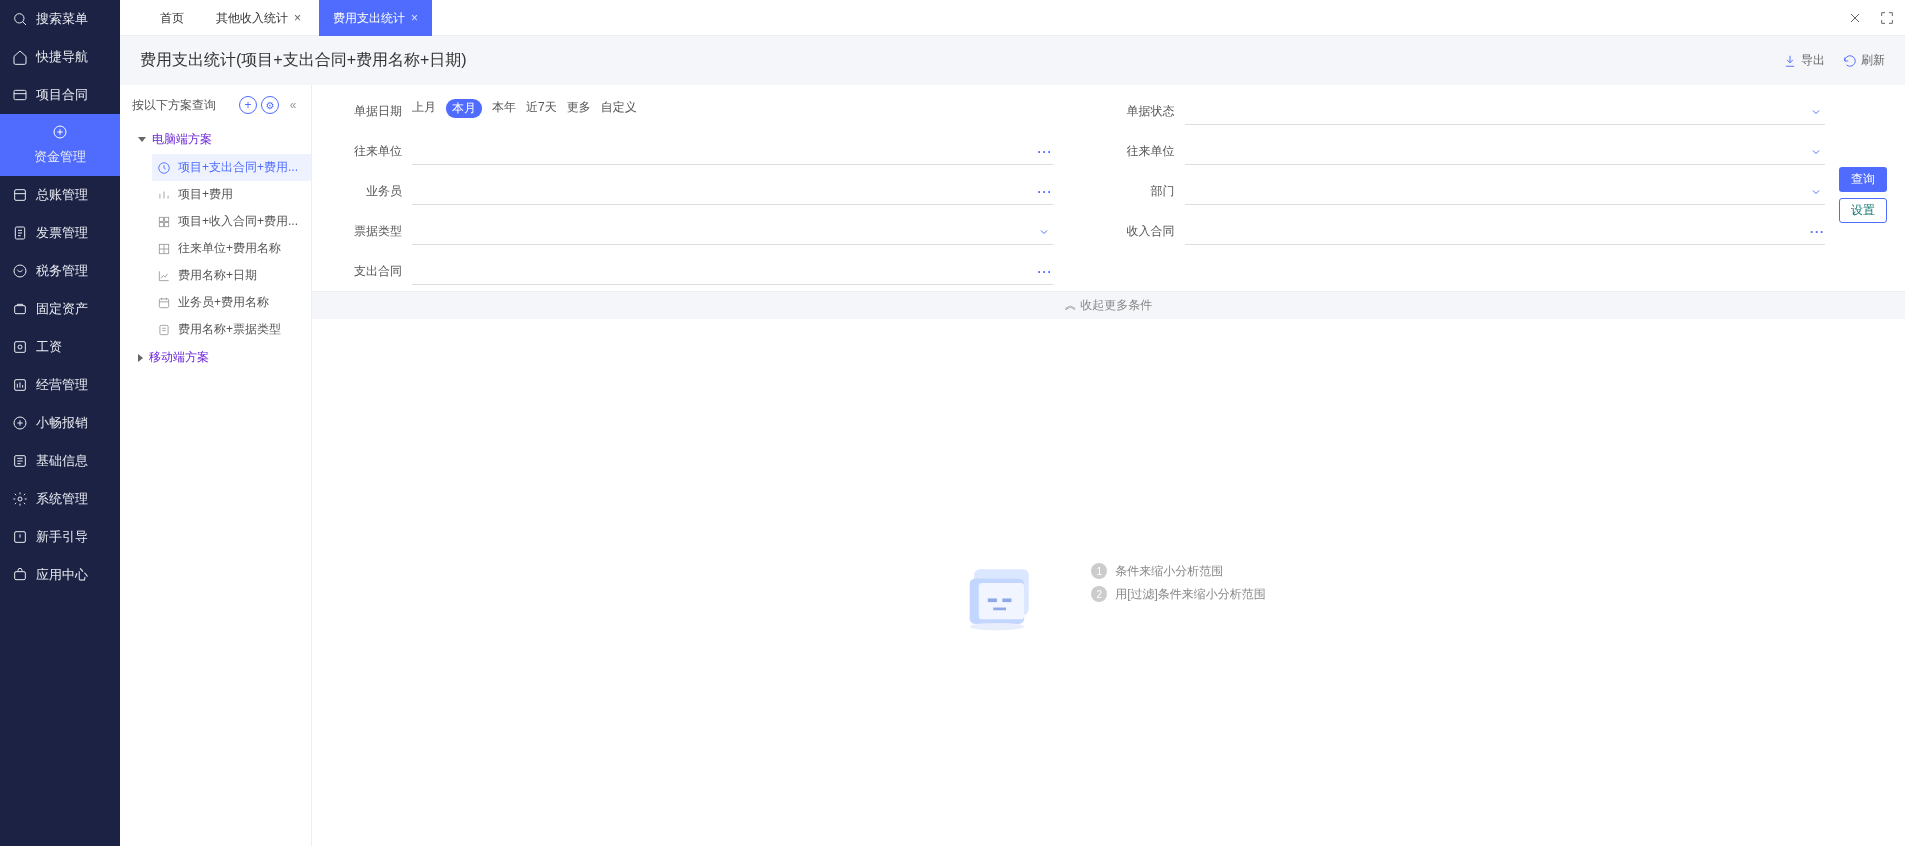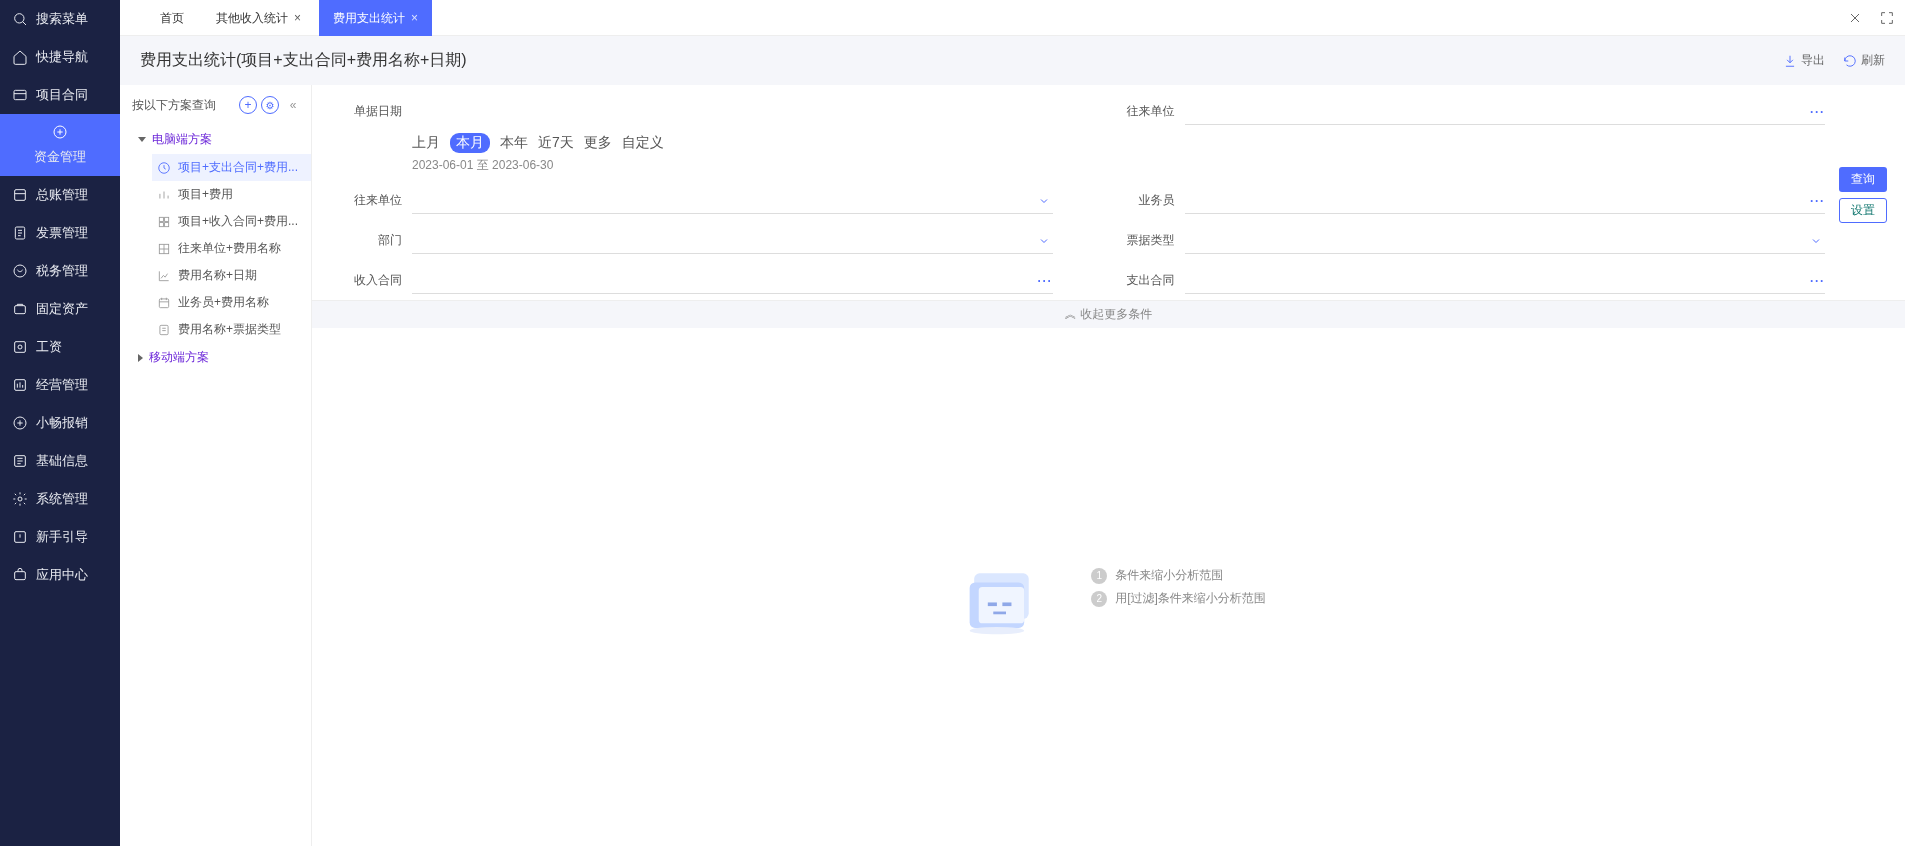--- a/index.html
+++ b/index.html
@@ -49,21 +49,21 @@
   .leaf-icon { width: 16px; height: 16px; display: inline-flex; align-items: center; justify-content: center; flex-shrink: 0; }
   .leaf-icon svg { width: 14px; height: 14px; stroke: #999; fill: none; stroke-width: 1.5; }
   .tree-leaf.sel .leaf-icon svg { stroke: #4f6cff; }
 
   
   .filters-wrap { flex: 1; display: flex; flex-direction: column; }
   .filters { padding: 14px 18px 6px; display: grid; grid-template-columns: repeat(2, 1fr); column-gap: 50px; row-gap: 14px; }
   .filter { display: flex; align-items: flex-start; gap: 10px; }
   .filter-label { width: 72px; text-align: right; color: #555; padding-top: 4px; font-size: 12px; }
   .filter-body { flex: 1; }
-  .date-opts { display: flex; align-items: center; gap: 10px; font-size: 14px; color: #555; margin-top: 34px; }
+  .date-opts { display: flex; gap: 10px; font-size: 12px; color: #555; }
   .date-opt { cursor: pointer; }
   .date-opt.active { background: #4f6cff; color: #fff; padding: 1px 6px; border-radius: 9px; }
   .date-range { color: #888; margin-top: 4px; font-size: 12px; }
   .select-line { display: flex; align-items: center; border-bottom: 1px solid #ddd; height: 26px; }
   .select-line input { border: 0; outline: 0; flex: 1; font-size: 12px; background: transparent; }
   .sel-icon { width: 18px; display: inline-flex; justify-content: center; color: #4f6cff; cursor: pointer; }
   .sel-icon svg { width: 12px; height: 12px; stroke: #4f6cff; fill: none; stroke-width: 2; }
   .dots { color: #4f6cff; letter-spacing: 1px; font-weight: bold; cursor: pointer; }
 
   .action-col { position: absolute; right: 18px; top: 82px; display: flex; flex-direction: column; gap: 6px; width: 48px; }
@@ -361,22 +361,34 @@
             <div class="filter-label">单据日期</div>
             <div class="filter-body">
               <div class="date-opts">
                 <span class="date-opt">上月</span>
                 <span class="date-opt active">本月</span>
                 <span class="date-opt">本年</span>
                 <span class="date-opt">近7天</span>
                 <span class="date-opt">更多</span>
                 <span class="date-opt">自定义</span>
               </div>
-              <div class="date-range">2023-06-01 至 2023-06-30</div>
             </div>
+          </div>
+          <div class="filter">
+            <div class="filter-label">单据状态</div>
+            <div class="filter-body">
+                <div class="select-line">
+                  <input style="">
+                  <span class="sel-icon">
+                    <svg viewBox="0 0 24 24">
+                      <path d="M6 9l6 6 6-6"></path>
+                    </svg>
+                  </span>
+                </div>
+              </div>
           </div>
           <div class="filter">
             <div class="filter-label">往来单位</div>
             <div class="filter-body">
                 <div class="select-line">
                   <input style="">
                   <span class="dots">···</span>
                 </div>
               </div>
           </div>

